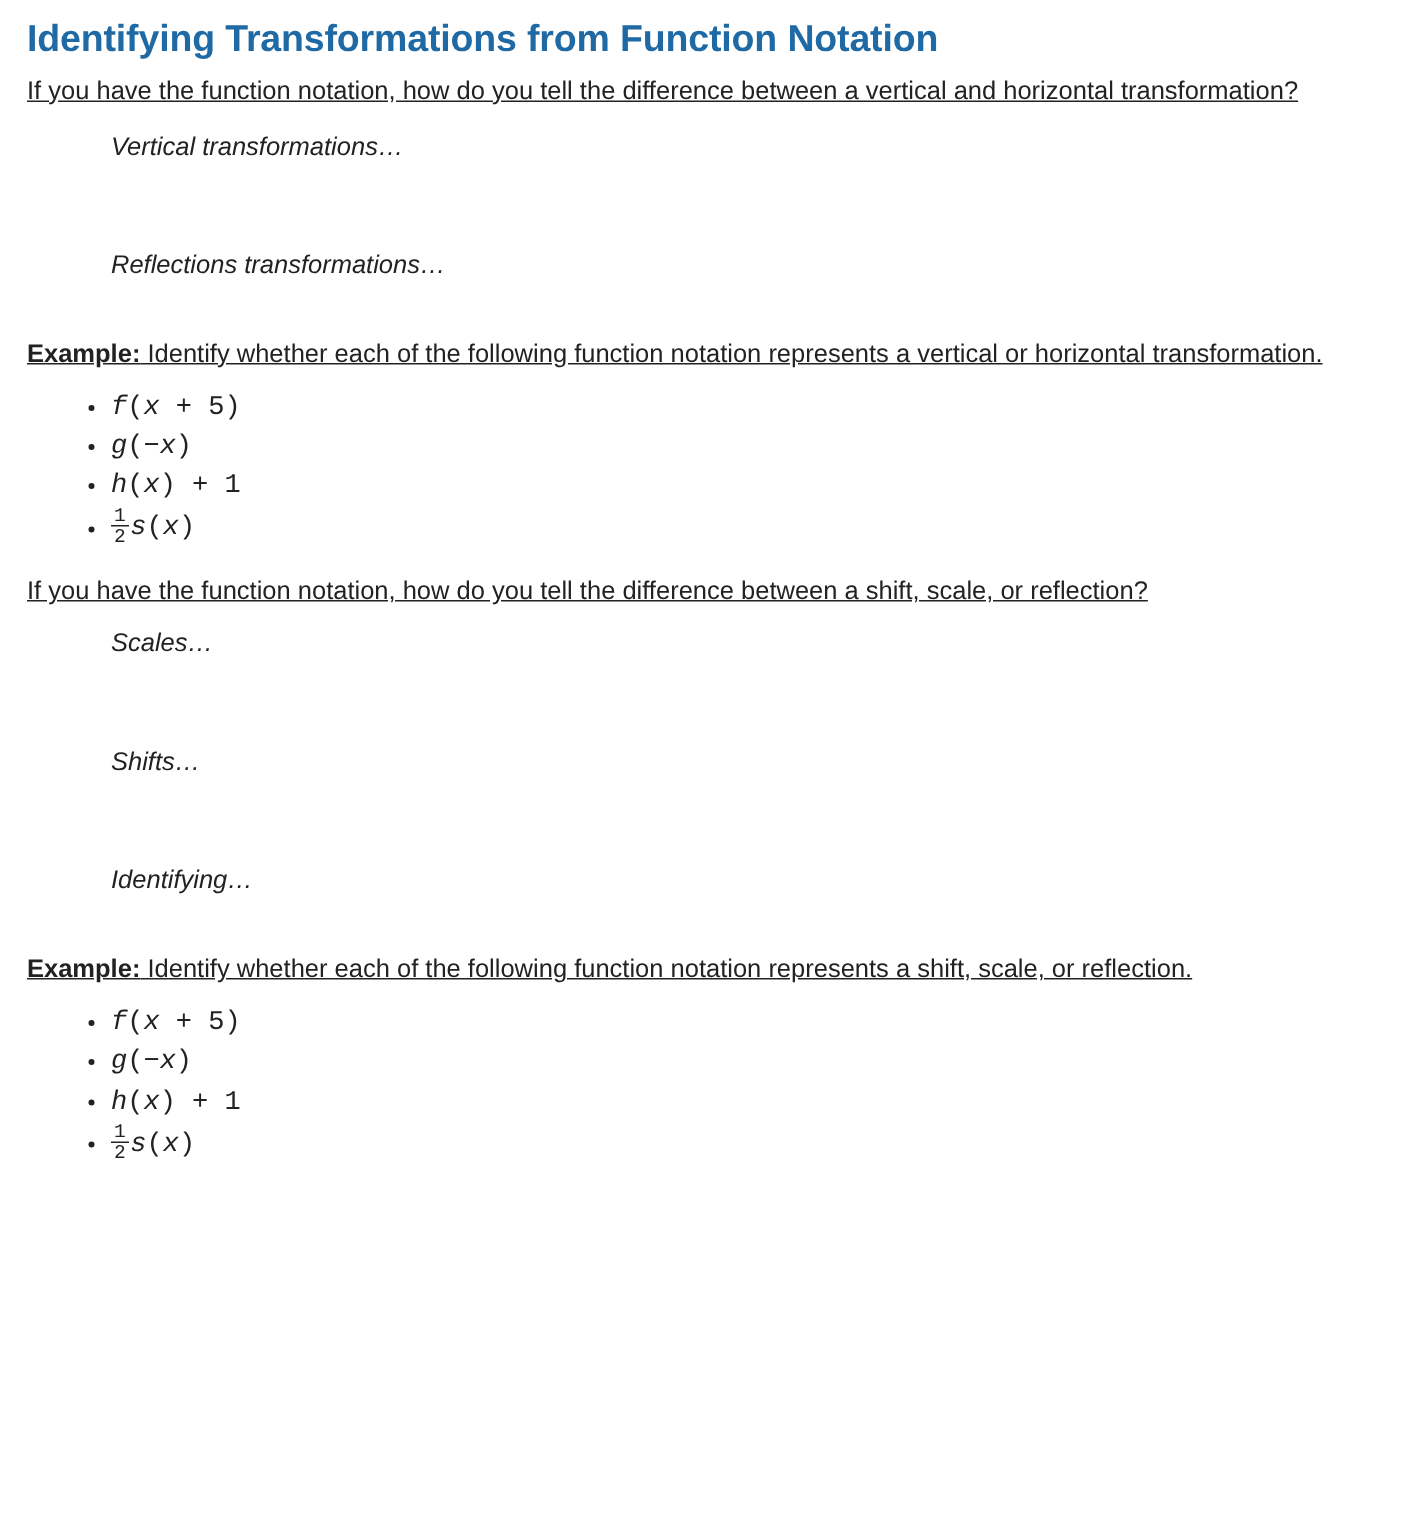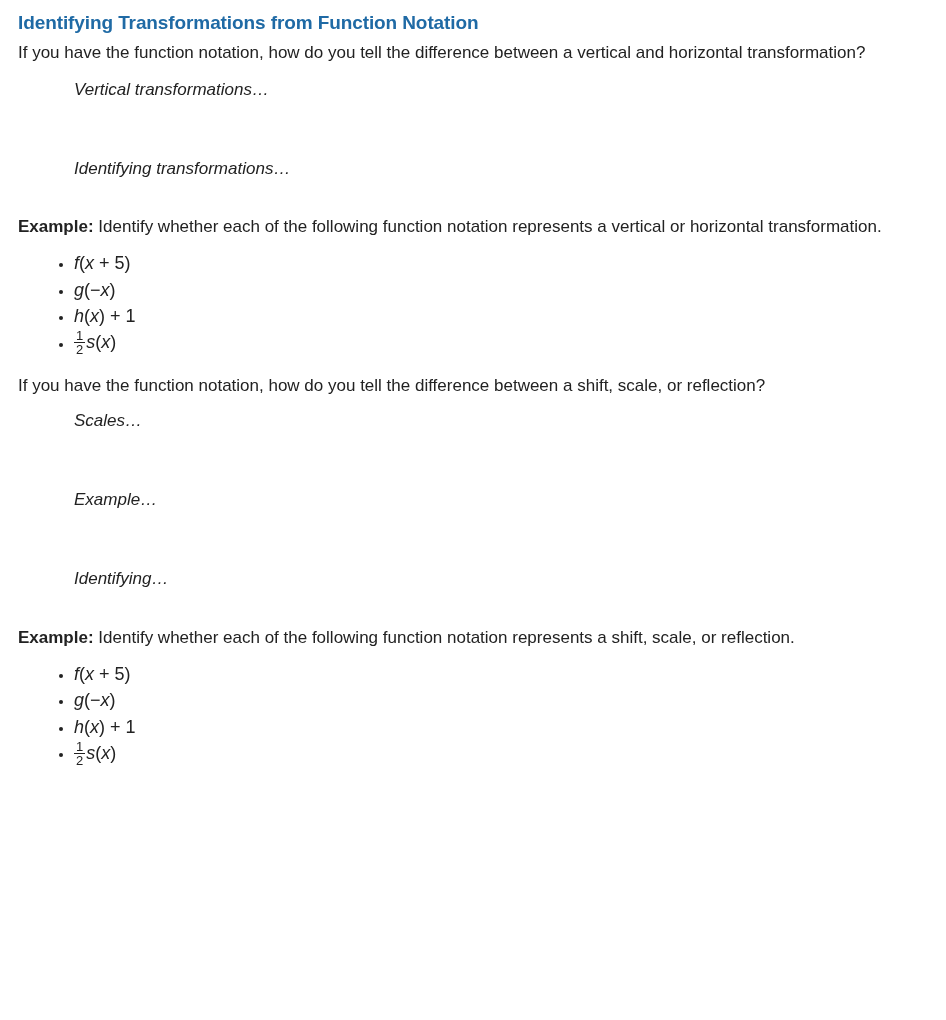--- a/index.html
+++ b/index.html
@@ -7,28 +7,29 @@
     font-size: 17px;
     color: #222;
     margin: 0;
     padding: 10px 18px 30px 18px;
     width: 946px;
     box-sizing: border-box;
     line-height: 1.35;
     background: #fff;
   }
   h1.title {
-    font-size: 19px;
+    font-size: 25px;
     font-weight: 600;
     color: #1f6aa5;
     margin: 0 0 6px 0;
     letter-spacing: -0.1px;
   }
   p {
     margin: 0 0 12px 0;
+    text-decoration: underline;
   }
   .intro {
     margin-bottom: 14px;
   }
   .indent-block {
     margin-left: 56px;
     margin-top: 4px;
     margin-bottom: 56px;
     font-style: italic;
   }
@@ -37,21 +38,21 @@
   }
   .example-label {
     font-weight: 700;
   }
   ul.math-list {
     margin: 6px 0 16px 0;
     padding-left: 56px;
   }
   ul.math-list li {
     margin: 2px 0;
-    font-family: Liberation Sans, sans-serif;
+    font-family: Liberation Mono, monospace;
     font-size: 18px;
     font-style: italic;
   }
   ul.math-list li .upright {
     font-style: normal;
   }
   ul.math-list li::marker {
     font-style: normal;
     font-family: Arial, sans-serif;
     font-size: 14px;
@@ -81,21 +82,21 @@
   }
 </style>
 </head>
 <body>
 
 <h1 class="title">Identifying Transformations from Function Notation</h1>
 
 <p class="intro">If you have the function notation, how do you tell the difference between a vertical and horizontal transformation?</p>
 
 <div class="indent-block">Vertical transformations…</div>
-<div class="indent-block last-indent">Identifying transformations…</div>
+<div class="indent-block last-indent">Reflections transformations…</div>
 
 <p>
   <span class="example-label">Example:</span><span> Identify whether each of the following function notation represents a vertical or horizontal transformation.</span>
 </p>
 
 <ul class="math-list">
   <li>
     <span>f</span><span class="upright">(</span><span>x</span><span class="upright"> + 5)</span>
   </li>
   <li>
@@ -105,21 +106,21 @@
     <span>h</span><span class="upright">(</span><span>x</span><span class="upright">) + 1</span>
   </li>
   <li>
     <span class="frac"><span class="num">1</span><span class="den">2</span></span><span>s</span><span class="upright">(</span><span>x</span><span class="upright">)</span>
   </li>
 </ul>
 
 <p class="sect2">If you have the function notation, how do you tell the difference between a shift, scale, or reflection?</p>
 
 <div class="indent-block">Scales…</div>
-<div class="indent-block">Example…</div>
+<div class="indent-block">Shifts…</div>
 <div class="indent-block last-indent">Identifying…</div>
 
 <p>
   <span class="example-label">Example:</span><span> Identify whether each of the following function notation represents a shift, scale, or reflection.</span>
 </p>
 
 <ul class="math-list">
   <li>
     <span>f</span><span class="upright">(</span><span>x</span><span class="upright"> + 5)</span>
   </li>

